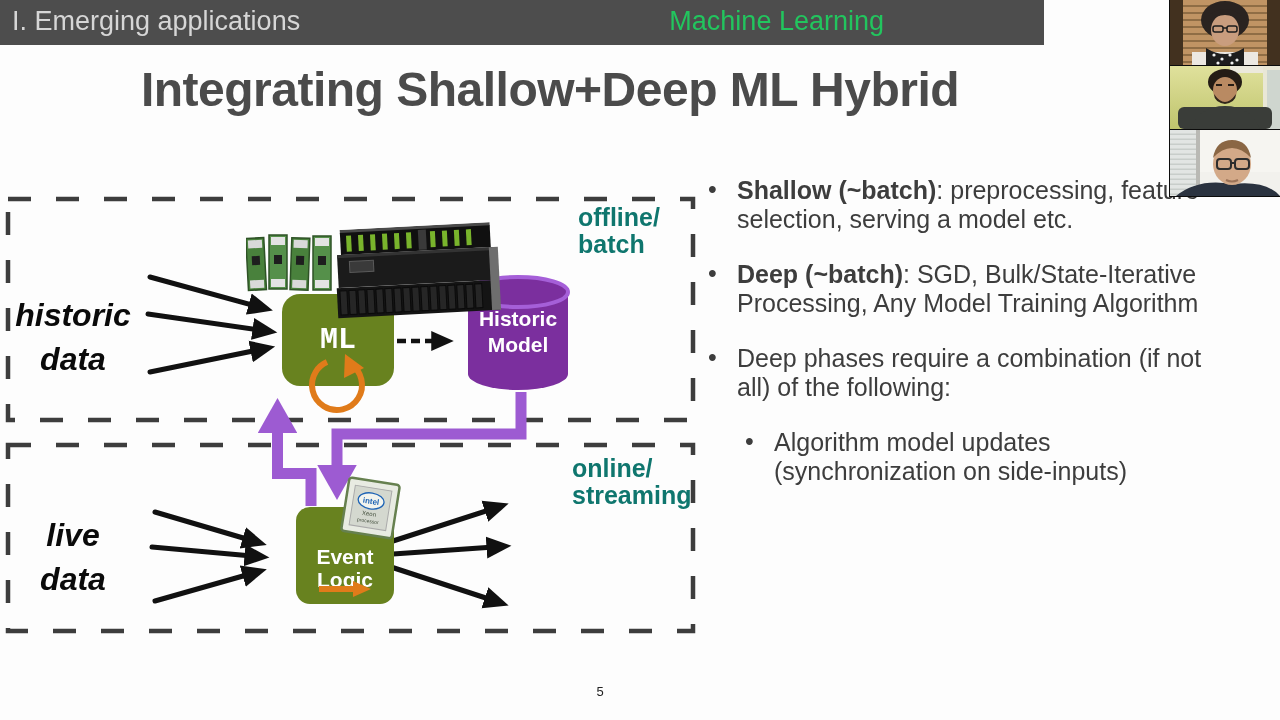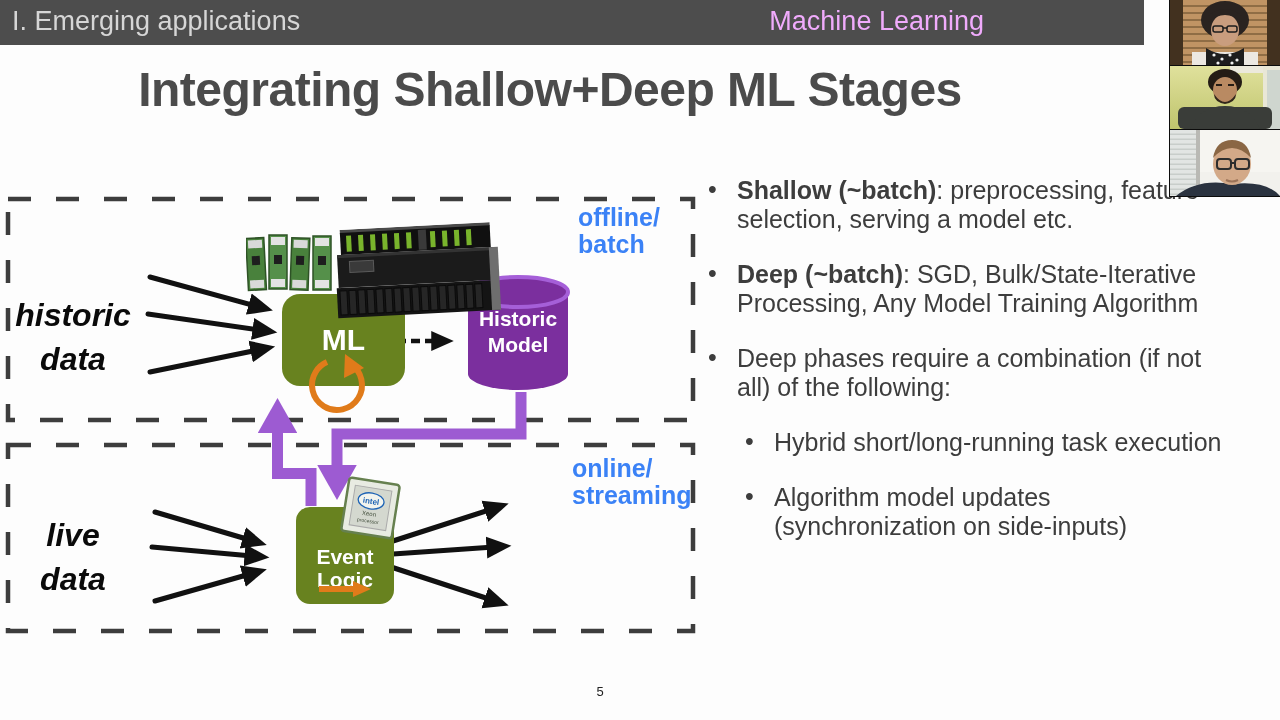--- a/index.html
+++ b/index.html
@@ -1,40 +1,40 @@
 <!DOCTYPE html>
 <html><head>
 <meta charset="utf-8">
 <style>
   html,body{margin:0;padding:0;}
   body{
     width:1280px;height:720px;position:relative;overflow:hidden;
     background:#fdfdfd;font-family:"Liberation Sans",sans-serif;
   }
   
-  .header{position:absolute;left:0;top:0;width:1144px;height:45px;background:#4d4d4d;z-index:10;}
+  .header{position:absolute;left:0;top:0;width:1044px;height:45px;background:#4d4d4d;z-index:10;}
   .header-left{position:absolute;left:12px;top:6px;font-size:27px;color:#d6d6d6;}
-  .header-right{position:absolute;right:160px;top:6px;font-size:27px;color:#f0abfc;}
+  .header-right{position:absolute;right:160px;top:6px;font-size:27px;color:#22c55e;}
   
   .webcams{position:absolute;top:0;right:0;width:110px;height:197px;background:#0c0c0c;z-index:60;}
   .cam{position:absolute;left:0;width:110px;overflow:hidden;outline:1px solid #0c0c0c;}
   .cam svg{display:block;}
   
   .slide-title{position:absolute;left:0;top:62px;width:1100px;text-align:center;
     font-size:48px;font-weight:bold;color:#4b4b4b;letter-spacing:-0.5px;z-index:2;}
   
   .flow-svg{position:absolute;left:0;top:0;width:720px;height:660px;z-index:1;}
   .stage-label{position:absolute;font-weight:bold;font-size:25px;line-height:27px;
-    color:#3b82f6;white-space:pre-line;z-index:2;}
+    color:#0f766e;white-space:pre-line;z-index:2;}
   .input-label{position:absolute;left:8px;width:130px;text-align:center;font-weight:bold;
     font-style:italic;font-size:32px;line-height:44px;color:#0a0a0a;white-space:pre-line;z-index:2;}
   .node{position:absolute;background:#68821f;color:#fff;font-weight:bold;text-align:center;
     white-space:pre-line;}
-  .ml-box{left:282px;top:294px;width:123px;height:92px;border-radius:18px;
-    font-size:30px;line-height:92px;z-index:3;}
+  .ml-box{left:282px;top:294px;width:112px;height:92px;border-radius:18px;
+    font-size:30px;line-height:92px;z-index:3;font-family:Liberation Mono, monospace;}
   .event-box{left:296px;top:507px;width:98px;height:97px;border-radius:14px;
     font-size:21px;line-height:23px;padding-top:0;z-index:3;}
   .event-box .event-text{margin-top:15px;white-space:pre-line;}
   .event-arrow{position:absolute;left:21px;bottom:7px;z-index:4;}
   .cylinder{position:absolute;left:466px;top:274px;width:104px;height:122px;z-index:3;}
   .cylinder-text{position:absolute;left:0;top:32px;width:104px;text-align:center;color:#fff;
     font-weight:bold;font-size:21px;line-height:26px;white-space:pre-line;z-index:4;}
   .boards{position:absolute;left:246px;top:228px;z-index:2;}
   .server{position:absolute;left:332px;top:226px;transform:rotate(-3deg);z-index:4;}
   .refresh{position:absolute;left:304px;top:349px;z-index:5;}
@@ -52,21 +52,21 @@
     font-size:13px;color:#222;z-index:2;}
 </style>
 </head>
 <body>
 
 <div class="header">
   <div class="header-left">I. Emerging applications</div>
   <div class="header-right">Machine Learning</div>
 </div>
 
-<div class="slide-title">Integrating Shallow+Deep ML Stages</div>
+<div class="slide-title">Integrating Shallow+Deep ML Hybrid</div>
 
 <svg class="flow-svg" viewBox="0 0 720 660" width="720" height="660">
   <defs>
     <marker id="bm" markerWidth="5.5" markerHeight="5" refX="1.5" refY="2.5" orient="auto" markerUnits="strokeWidth">
       <path d="M0,0.3 L5,2.5 L0,4.7 Z" fill="#111111"></path>
     </marker>
     <marker id="pm" markerWidth="3.6" markerHeight="3.6" refX="1.1" refY="1.8" orient="auto" markerUnits="strokeWidth">
       <path d="M0,0 L3.2,1.8 L0,3.6 Z" fill="#9d5bd2"></path>
     </marker>
   </defs>
@@ -212,21 +212,20 @@
 </svg>
 
 <div class="bullets">
   <ul>
     <li><span class="b">Shallow (~batch)</span><span>: preprocessing, feature
 selection, serving a model etc.</span></li>
     <li><span class="b">Deep (~batch)</span><span>: SGD, Bulk/State-Iterative
 Processing, Any Model Training Algorithm</span></li>
     <li><span>Deep phases require a combination (if not
 all) of the following:</span></li>
-    <li class="sub"><span>Hybrid short/long-running task execution</span></li>
     <li class="sub"><span>Algorithm model updates
 (synchronization on side-inputs)</span></li>
   </ul>
 </div>
 
 <div class="page-number">5</div>
 
 <div class="webcams">
   <div class="cam" style="top:0;height:65px">
     <svg width="110" height="65" viewBox="0 0 110 65">

